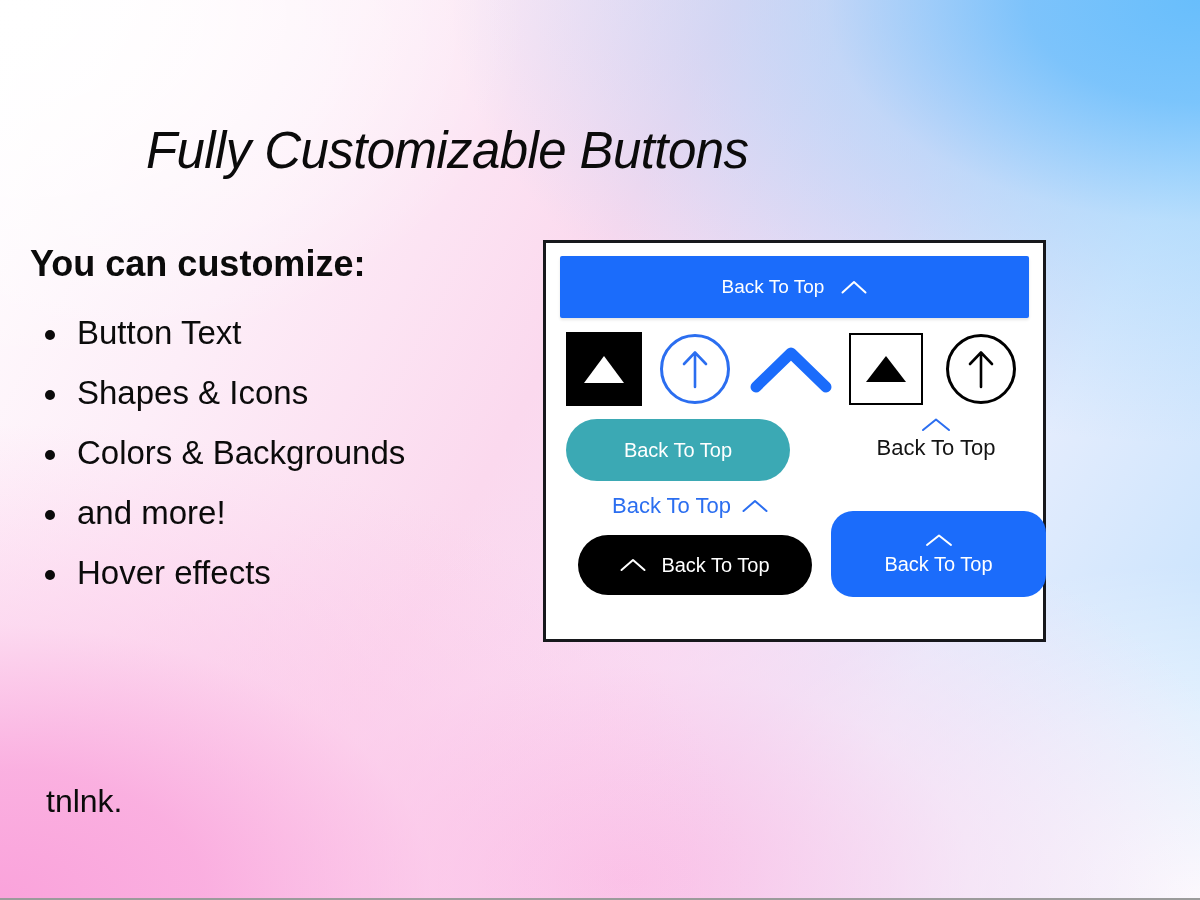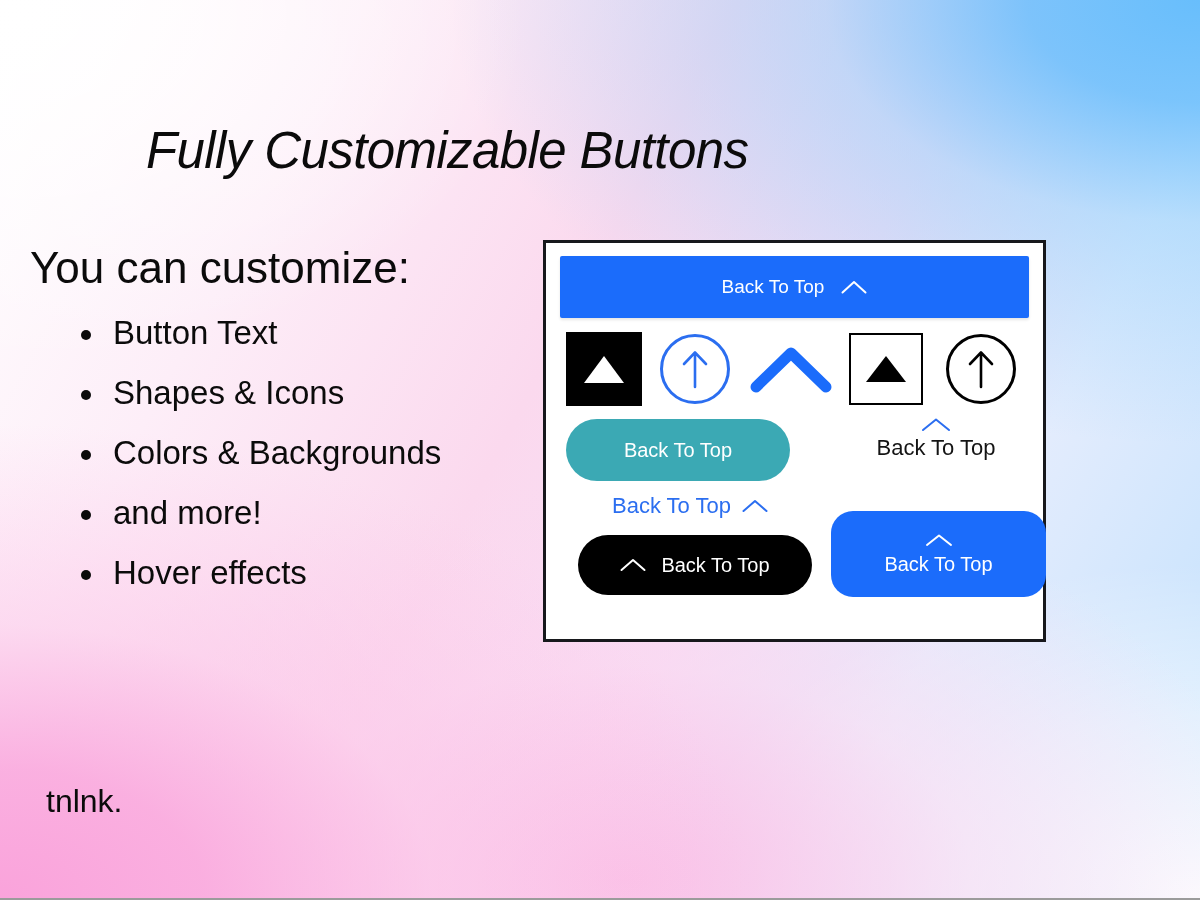--- a/index.html
+++ b/index.html
@@ -25,24 +25,24 @@
   }
 
   
   #title {
     position:absolute; left:146px; top:121px;
     font-size:51px; font-weight:300; letter-spacing:-0.6px;
     color:#0b0b0b; white-space:nowrap;font-style:italic;
   }
   #subhead {
     position:absolute; left:30px; top:243px;
-    font-size:44px; font-weight:400; color:#0b0b0b; white-space:nowrap;
+    font-size:36px; font-weight:700; color:#0b0b0b; white-space:nowrap;
   }
   #bullets {
-    position:absolute; left:75px; top:303px;
+    position:absolute; left:39px; top:303px;
     list-style:none;
   }
   #bullets li {
     position:relative;
     font-size:33px; font-weight:300; color:#0b0b0b;
     line-height:60px; white-space:nowrap; padding-left:38px;
   }
   #bullets li::before {
     content:""; position:absolute; left:6px; top:27px;
     width:10px; height:10px; border-radius:50%; background:#0b0b0b;

